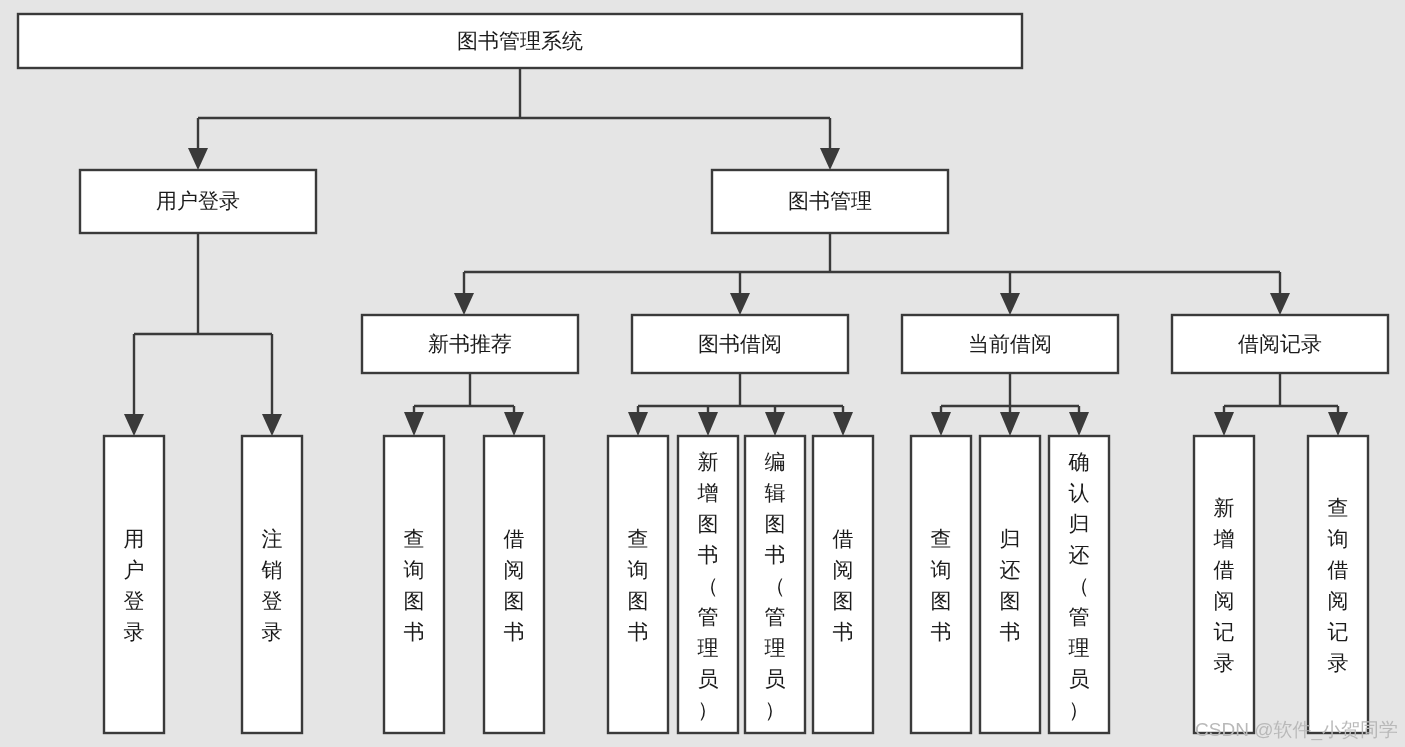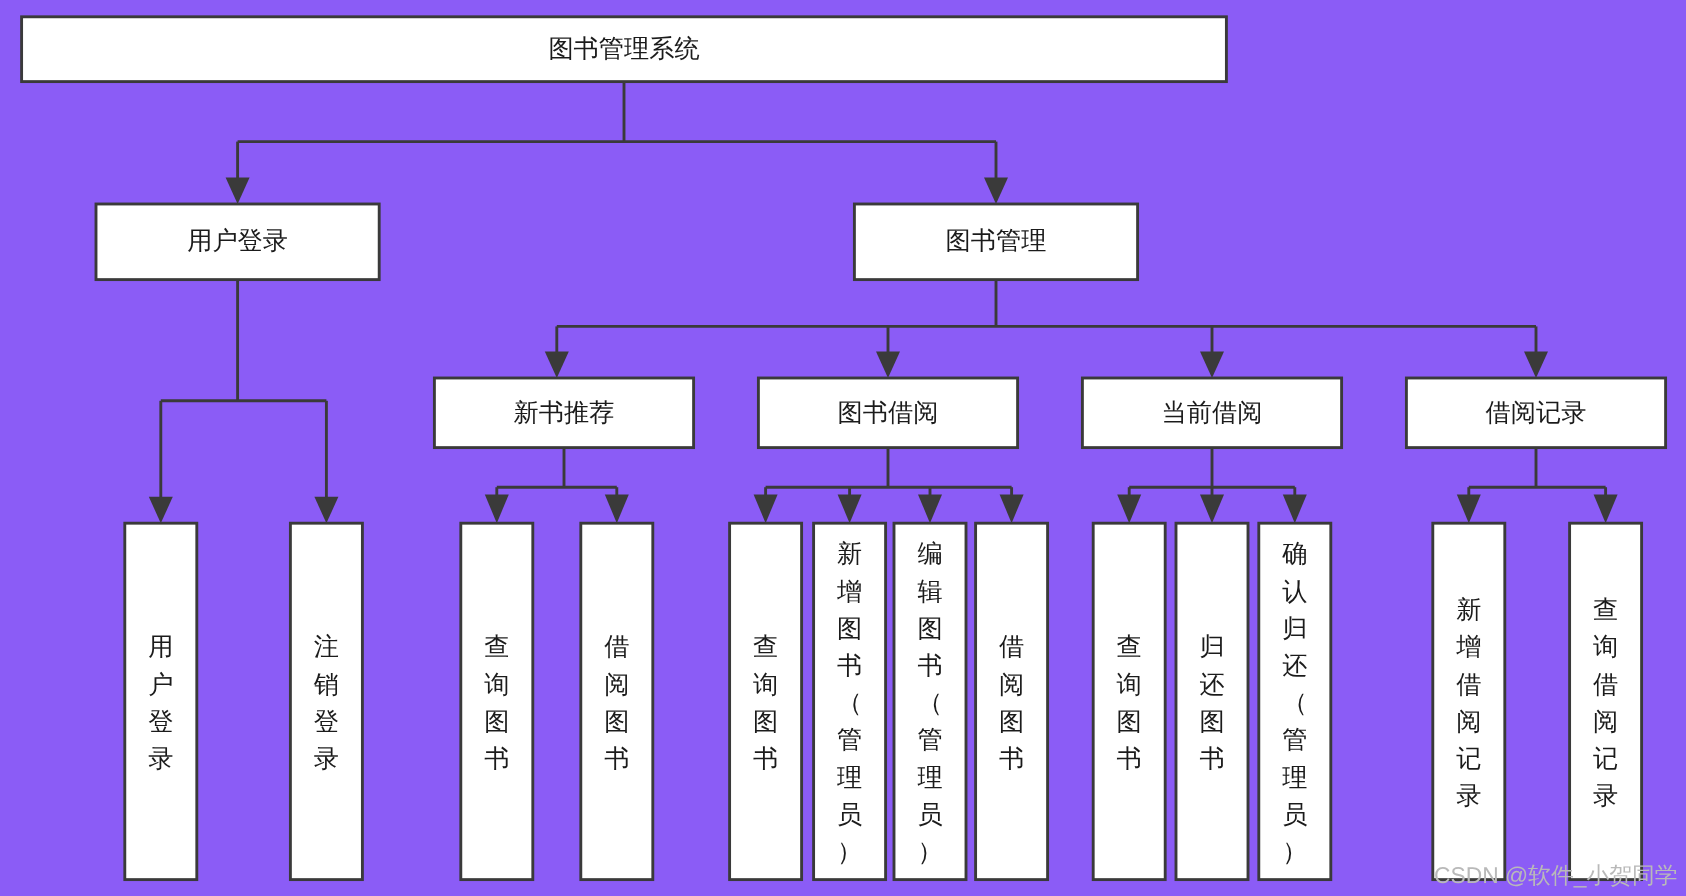--- a/index.html
+++ b/index.html
@@ -8,21 +8,21 @@
     padding: 0;
     background: #ffffff;
   }
   body {
     font-family: "Liberation Sans", "DejaVu Sans", sans-serif;
   }
   #diagram-root {
     position: relative;
     width: 1405px;
     height: 747px;
-    background: #8b5cf6;
+    background: #e5e5e5;
     overflow: hidden;
   }
   svg.diagram-canvas {
     position: absolute;
     left: 0;
     top: 0;
     width: 1405px;
     height: 747px;
     display: block;
   }

